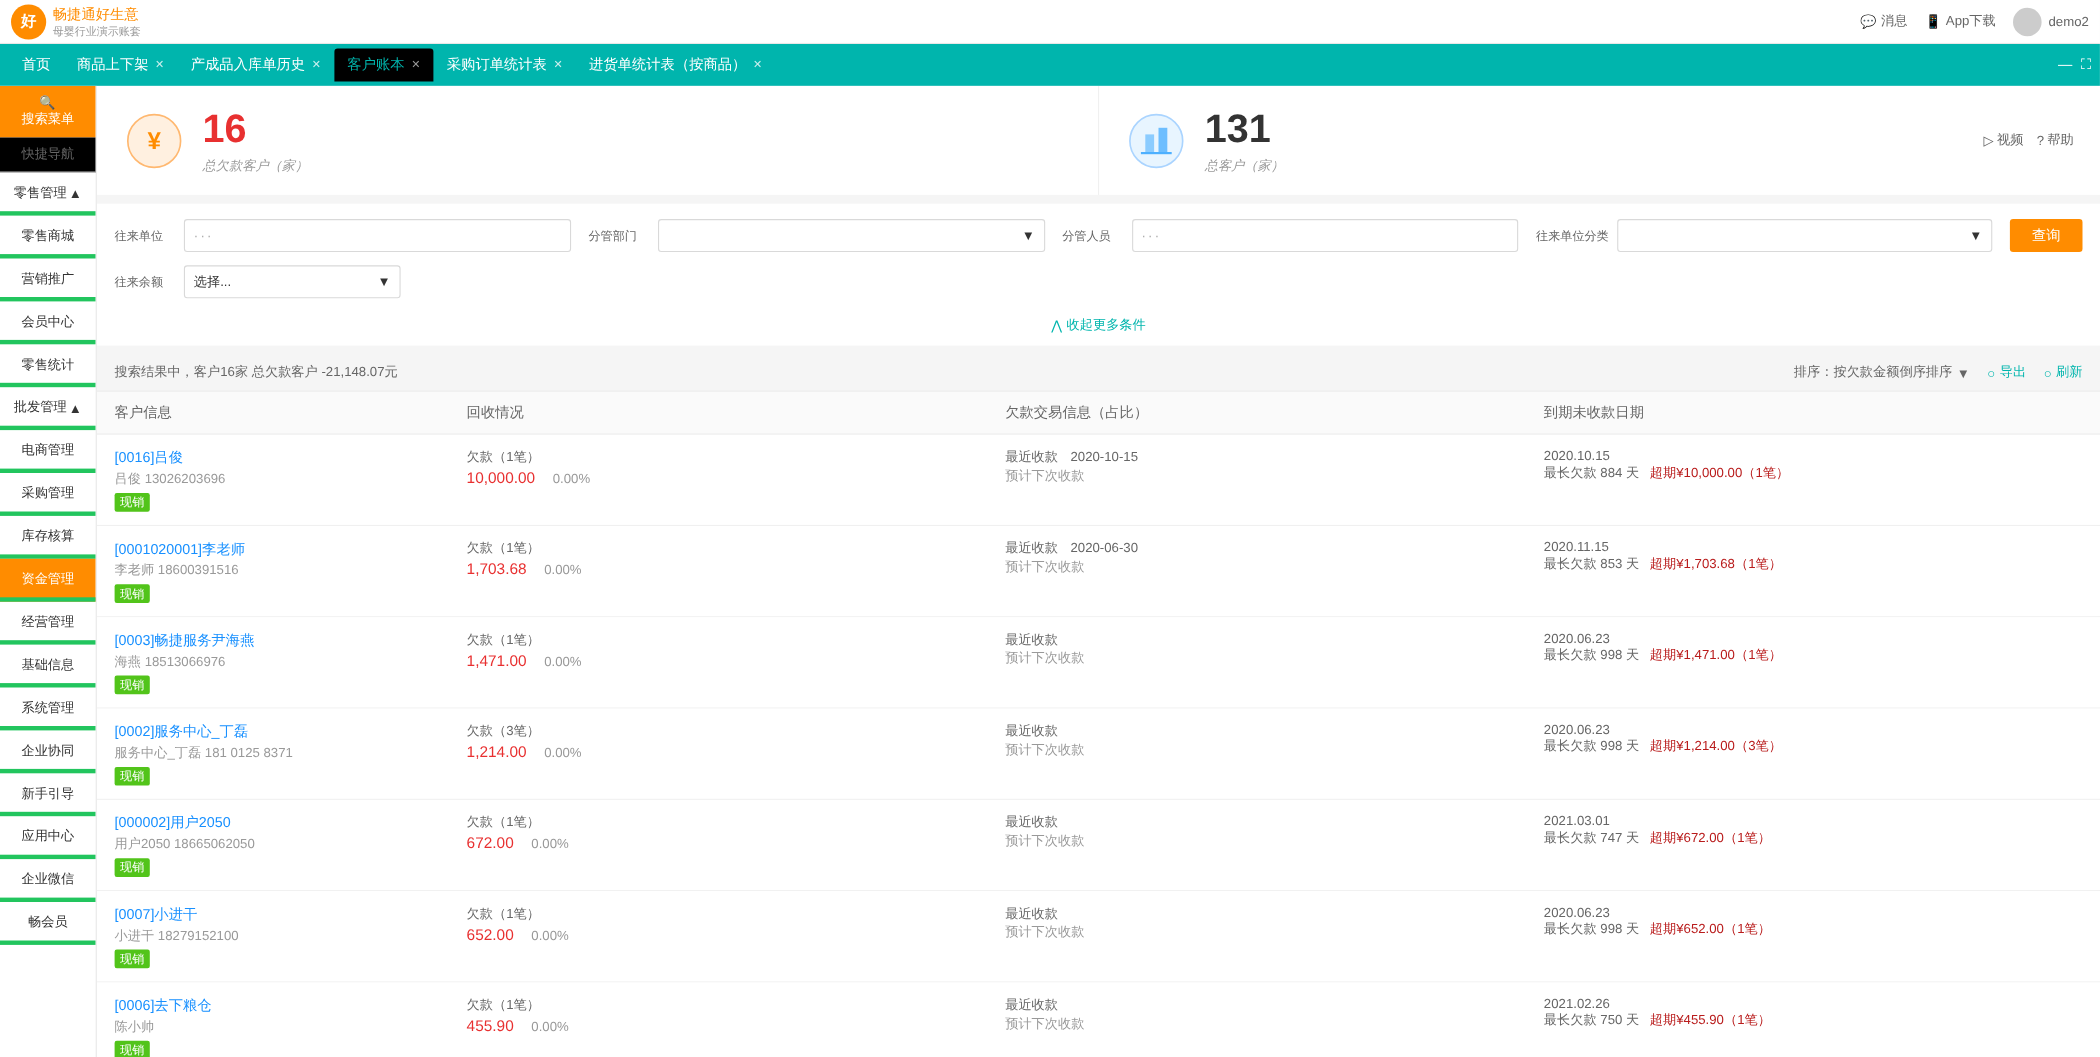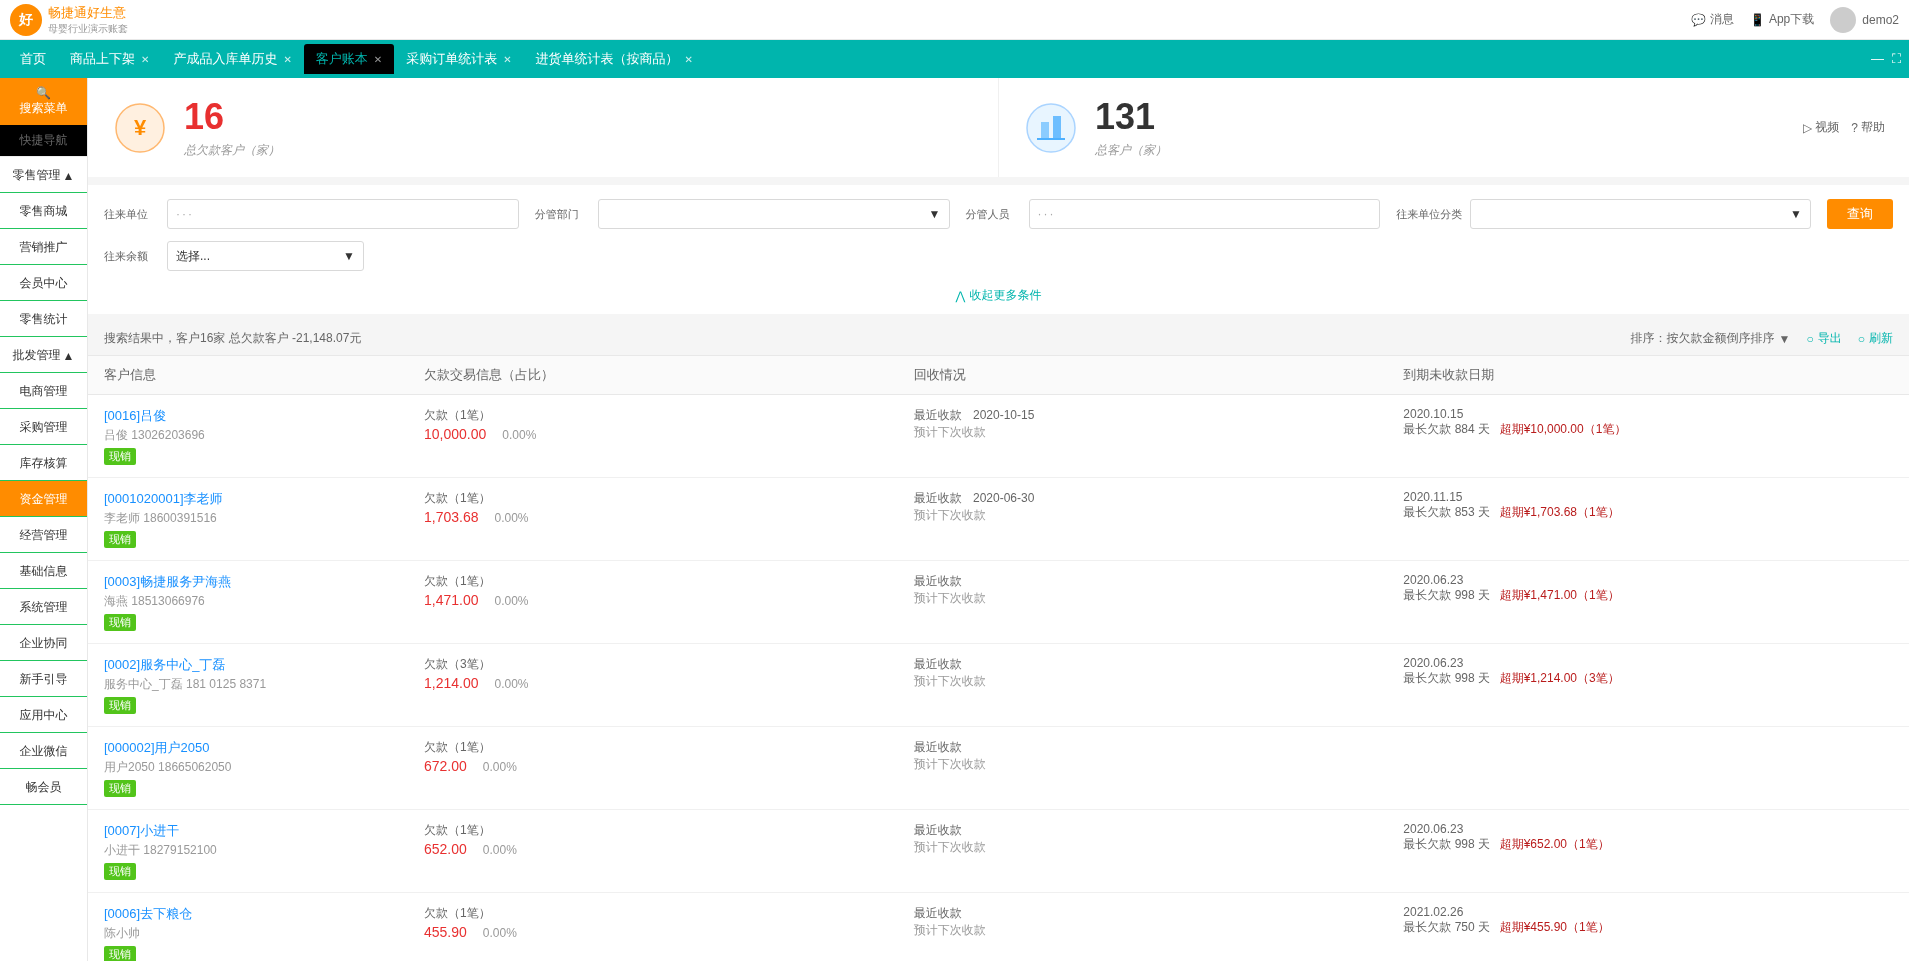--- a/index.html
+++ b/index.html
@@ -24,21 +24,21 @@
     .nav-tab.active .close-btn { color: #999; }
     .nav-tabs-end { margin-left: auto; display: flex; gap: 8px; color: #fff; }
 
     
     .main-area { display: flex; flex: 1; overflow: hidden; }
 
     
     .sidebar { width: 88px; background: #fff; border-right: 1px solid #e8e8e8; display: flex; flex-direction: column; overflow-y: auto; }
     .sidebar-search { background: #ff8c00; color: #fff; text-align: center; padding: 8px 4px; font-size: 12px; cursor: pointer; }
     .sidebar-quick { background: #000000; text-align: center; padding: 7px 4px; font-size: 12px; color: #666; cursor: pointer; border-bottom: 1px solid #eee; }
-    .sidebar-item { text-align: center; padding: 10px 4px 8px; font-size: 12px; color: #333; cursor: pointer; border-bottom: 1px solid #22c55e; }
+    .sidebar-item { text-align: center; padding: 10px 4px 8px; font-size: 12px; color: #333; cursor: pointer; border-bottom: 4px solid #22c55e; }
     .sidebar-item.active { background: #ff8c00; color: #fff; }
     .sidebar-item-with-arrow { display: flex; align-items: center; justify-content: center; gap: 2px; }
 
     
     .content { flex: 1; overflow-y: auto; background: #f5f5f5; }
 
     
     .stats-header { display: flex; background: #fff; margin-bottom: 8px; }
     .stat-card { flex: 1; display: flex; align-items: center; padding: 18px 24px; border-right: 1px solid #f0f0f0; gap: 16px; }
     .stat-card:last-child { border-right: none; }
@@ -318,22 +318,22 @@
           <div class="action-btn">
             <span>○</span>
             <span>刷新</span>
           </div>
         </div>
       </div>
 
       <div class="table-area">
         <div class="table-header">
           <div>客户信息</div>
+          <div>回收情况</div>
           <div>欠款交易信息（占比）</div>
-          <div>回收情况</div>
           <div>到期未收款日期</div>
         </div>
 
         <div class="table-row">
           <div>
             <div class="customer-name">[0016]吕俊</div>
             <div class="customer-info">吕俊  13026203696</div>
             <span class="customer-tag">现销</span>
           </div>
           <div>
@@ -456,20 +456,27 @@
               <span class="debt-amount">672.00</span>
               <span class="debt-ratio">0.00%</span>
             </div>
           </div>
           <div>
             <div class="recovery-label">
               <span>最近收款</span>
             </div>
             <div class="recovery-next">预计下次收款</div>
           </div>
+          <div>
+            <div class="due-date-val">2021.03.01</div>
+            <div>
+              <span class="overdue-days">最长欠款 747 天</span>
+              <span class="overdue-info" style="margin-left:6px;cursor:pointer;">超期¥672.00（1笔）</span>
+            </div>
+          </div>
         </div>
 
         <div class="table-row">
           <div>
             <div class="customer-name">[0007]小进干</div>
             <div class="customer-info">小进干  18279152100</div>
             <span class="customer-tag">现销</span>
           </div>
           <div>
             <div class="debt-count">欠款（1笔）</div>

